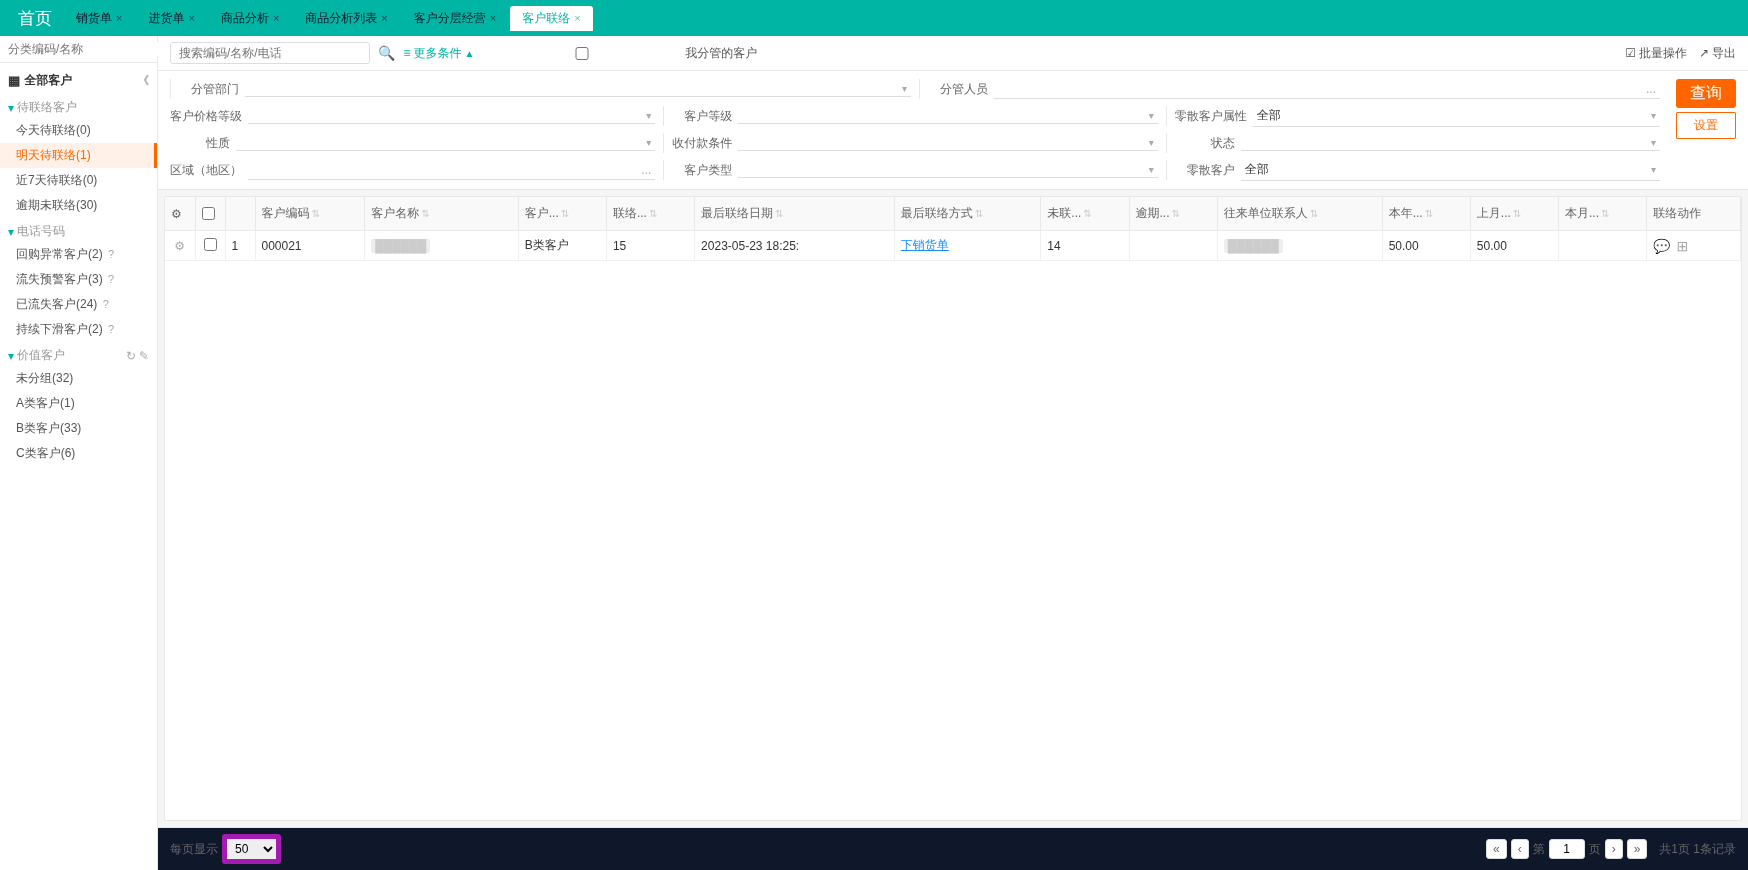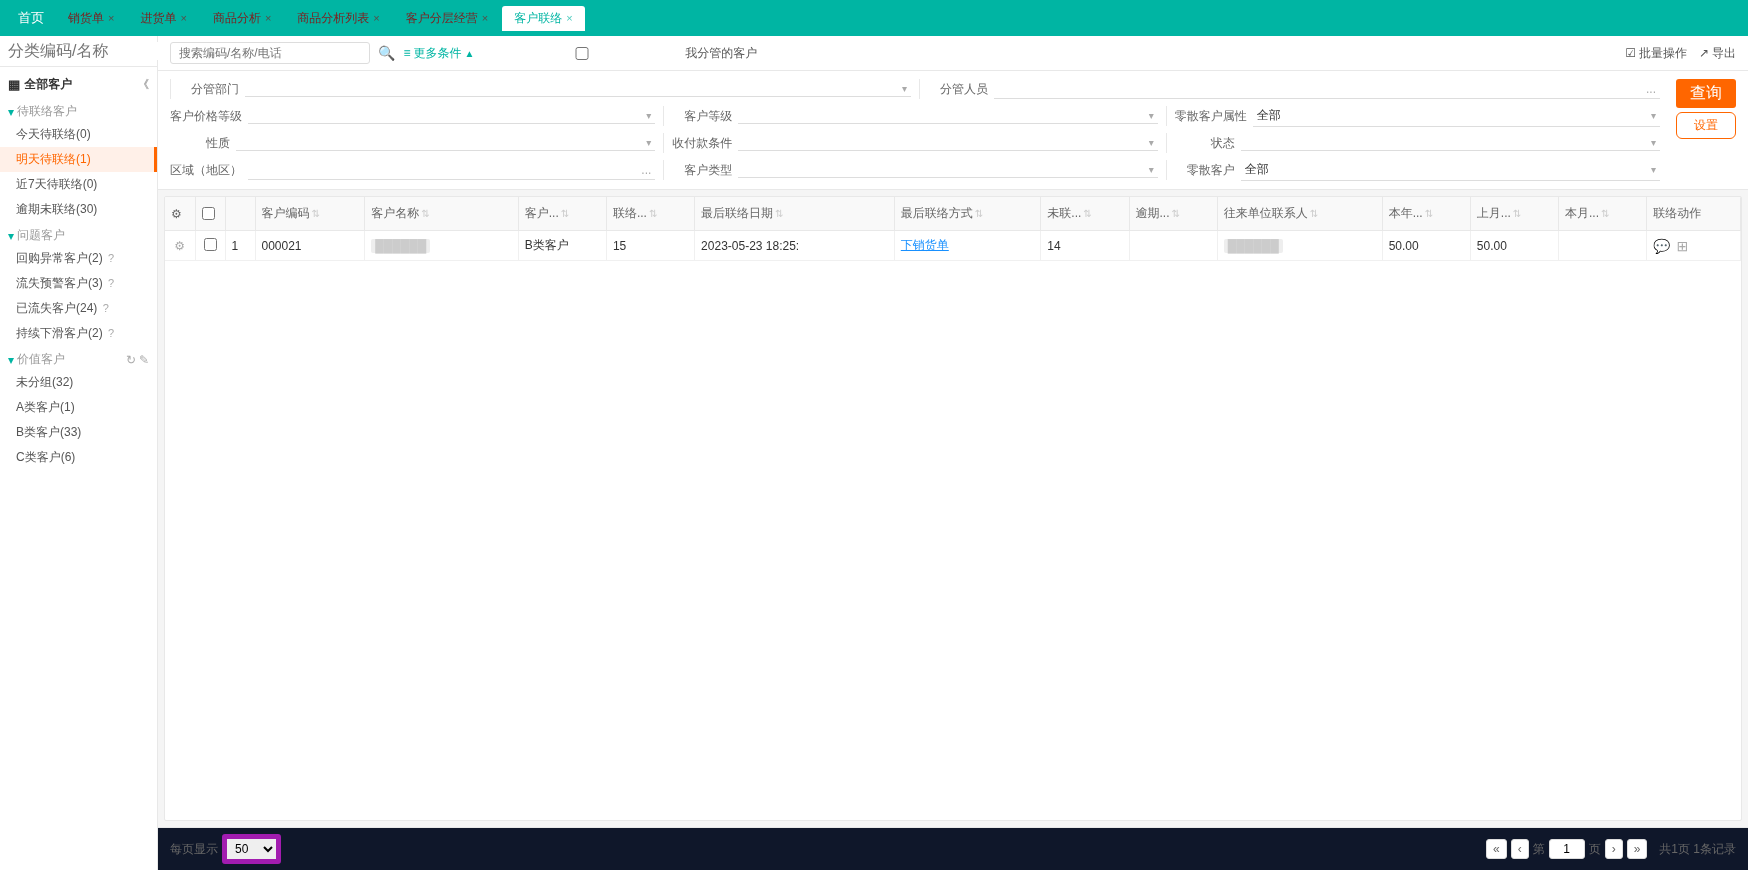--- a/index.html
+++ b/index.html
@@ -9,21 +9,21 @@
     .top-nav {
       background: #00b5a3;
       height: 36px;
       display: flex;
       align-items: center;
       padding: 0 8px;
       gap: 2px;
       flex-shrink: 0;
     }
     .nav-item {
-      color: #7f1d1d;
+      color: #0f172a;
       padding: 4px 12px;
       cursor: pointer;
       border-radius: 3px 3px 0 0;
       font-size: 13px;
       white-space: nowrap;
       display: flex;
       align-items: center;
       gap: 4px;
     }
     .nav-item.active { background: #fff; color: #00b5a3; }
@@ -45,21 +45,21 @@
       display: flex;
       align-items: center;
       padding: 6px 8px;
       border-bottom: 1px solid #e8e8e8;
       gap: 4px;
     }
     .sidebar-search input {
       flex: 1;
       border: none;
       outline: none;
-      font-size: 16px;
+      font-size: 12px;
       color: #999;
     }
     .sidebar-search .search-icon { color: #aaa; cursor: pointer; }
     .sidebar-content { flex: 1; overflow-y: auto; padding: 4px 0; }
     .sidebar-group-header {
       display: flex;
       align-items: center;
       padding: 5px 8px;
       font-size: 13px;
       font-weight: bold;
@@ -213,21 +213,21 @@
       border: none;
       border-radius: 3px;
       padding: 4px 14px;
       cursor: pointer;
       font-size: 16px;
     }
     .setting-btn {
       background: #fff;
       color: #f60;
       border: 1px solid #f60;
-      border-radius: 6px;
+      border-radius: 1px;
       padding: 4px 10px;
       cursor: pointer;
       font-size: 12px;
     }
     .action-btns {
       display: flex;
       flex-direction: column;
       gap: 4px;
       margin-left: 8px;
     }
@@ -321,21 +321,21 @@
     ::-webkit-scrollbar { width: 6px; height: 6px; }
     ::-webkit-scrollbar-track { background: #f1f1f1; }
     ::-webkit-scrollbar-thumb { background: #ccc; border-radius: 3px; }
 
     .checkbox-col { width: 30px; text-align: center; }
     .gear-col { width: 30px; text-align: center; }
 
     .nav-home {
       color: #fff;
       padding: 4px 10px;
-      font-size: 13px;
+      font-size: 17px;
       cursor: pointer;
     }
   </style>
 </head>
 <body>
 
 <div class="top-nav">
   <div class="nav-home">首页</div>
   <div class="nav-item">
     <span>销货单</span>
@@ -381,21 +381,21 @@
         <span style="color:#00b5a3;">▾</span>
         <span>待联络客户</span>
       </div>
       <div class="sidebar-item">今天待联络(0)</div>
       <div class="sidebar-item active">明天待联络(1)</div>
       <div class="sidebar-item">近7天待联络(0)</div>
       <div class="sidebar-item">逾期未联络(30)</div>
 
       <div class="sidebar-section-title">
         <span style="color:#00b5a3;">▾</span>
-        <span>问题客户</span>
+        <span>电话号码</span>
       </div>
       <div class="sidebar-item">
         <span>回购异常客户(2)</span>
         <span style="color:#aaa;font-size:11px;margin-left:2px;">?</span>
       </div>
       <div class="sidebar-item">
         <span>流失预警客户(3)</span>
         <span style="color:#aaa;font-size:11px;margin-left:2px;">?</span>
       </div>
       <div class="sidebar-item">

